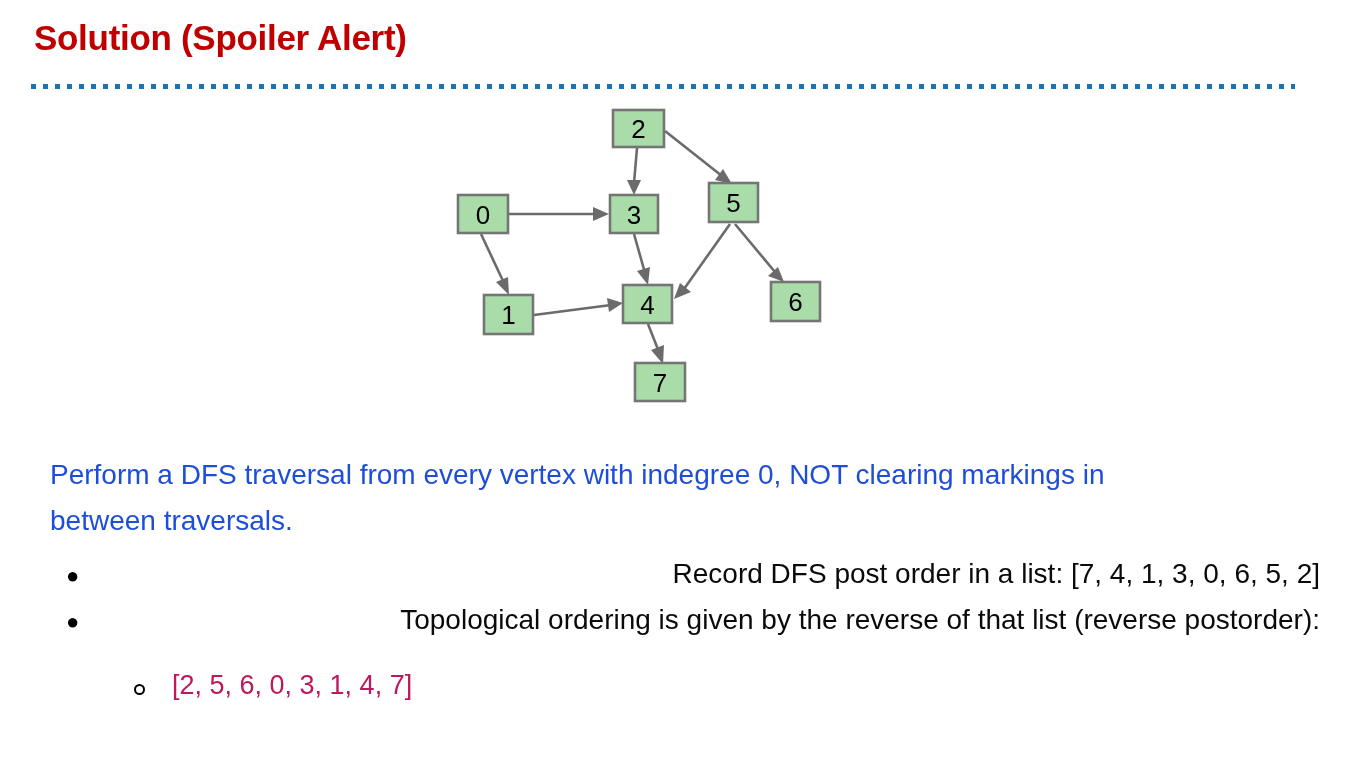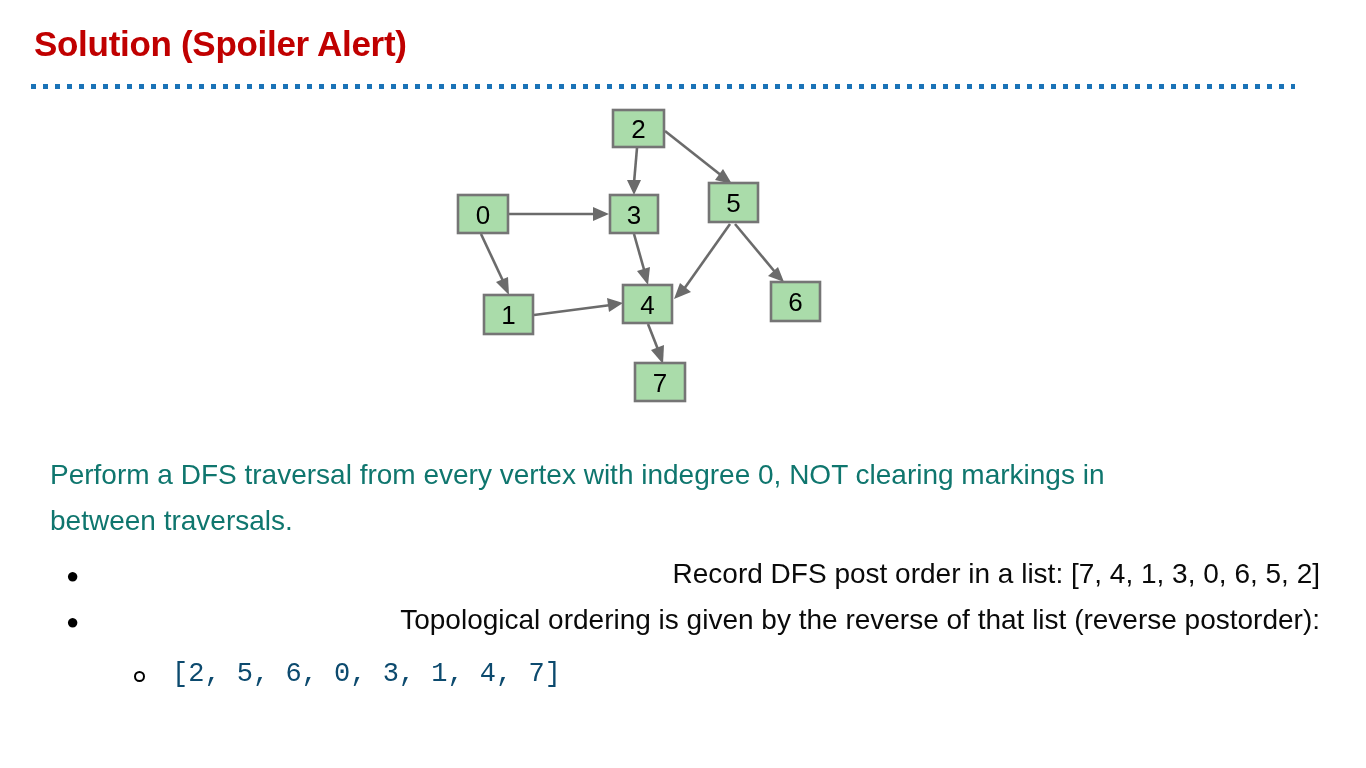--- a/index.html
+++ b/index.html
@@ -17,21 +17,21 @@
   }
   .slide {
     position: absolute;
     inset: 0;
     background: #ffffff;
   }
   
   .slide-title {
     position: absolute;
     left: 34px;
-    top: 22px;
+    top: 16px;
     font-size: 35px;
     font-weight: bold;
     color: #c00000;
     letter-spacing: -0.3px;
     white-space: nowrap;
     line-height: 44px;
   }
   .title-rule {
     position: absolute;
     left: 31px;
@@ -77,21 +77,21 @@
     fill: #6b6b6b;
   }
   
   .body-para {
     position: absolute;
     left: 50px;
     top: 452px;
     width: 1160px;
     font-size: 28px;
     line-height: 46px;
-    color: #0f766e;
+    color: #1d4ed8;
   }
   .bullet-list {
     position: absolute;
     left: 50px;
     top: 552px;
     width: 1270px;
   }
   .bullet-row {
     display: flex;
     align-items: baseline;
@@ -112,23 +112,22 @@
   .bullet-text {
     flex: 1 1 auto;
     white-space: nowrap;
     text-align: right;
   }
   .subbullet-row {
     display: flex;
     align-items: baseline;
     font-size: 27px;
     line-height: 44px;
-    color: #0c4a6e;
-    margin-top: 8px;
-    font-family: Liberation Mono, monospace;
+    color: #be185d;
+    margin-top: 19px;
   }
   .subbullet-mark {
     flex: 0 0 auto;
     width: 122px;
     padding-left: 84px;
     box-sizing: border-box;
     font-size: 17px;
     line-height: 44px;
   }
   .subbullet-text {

